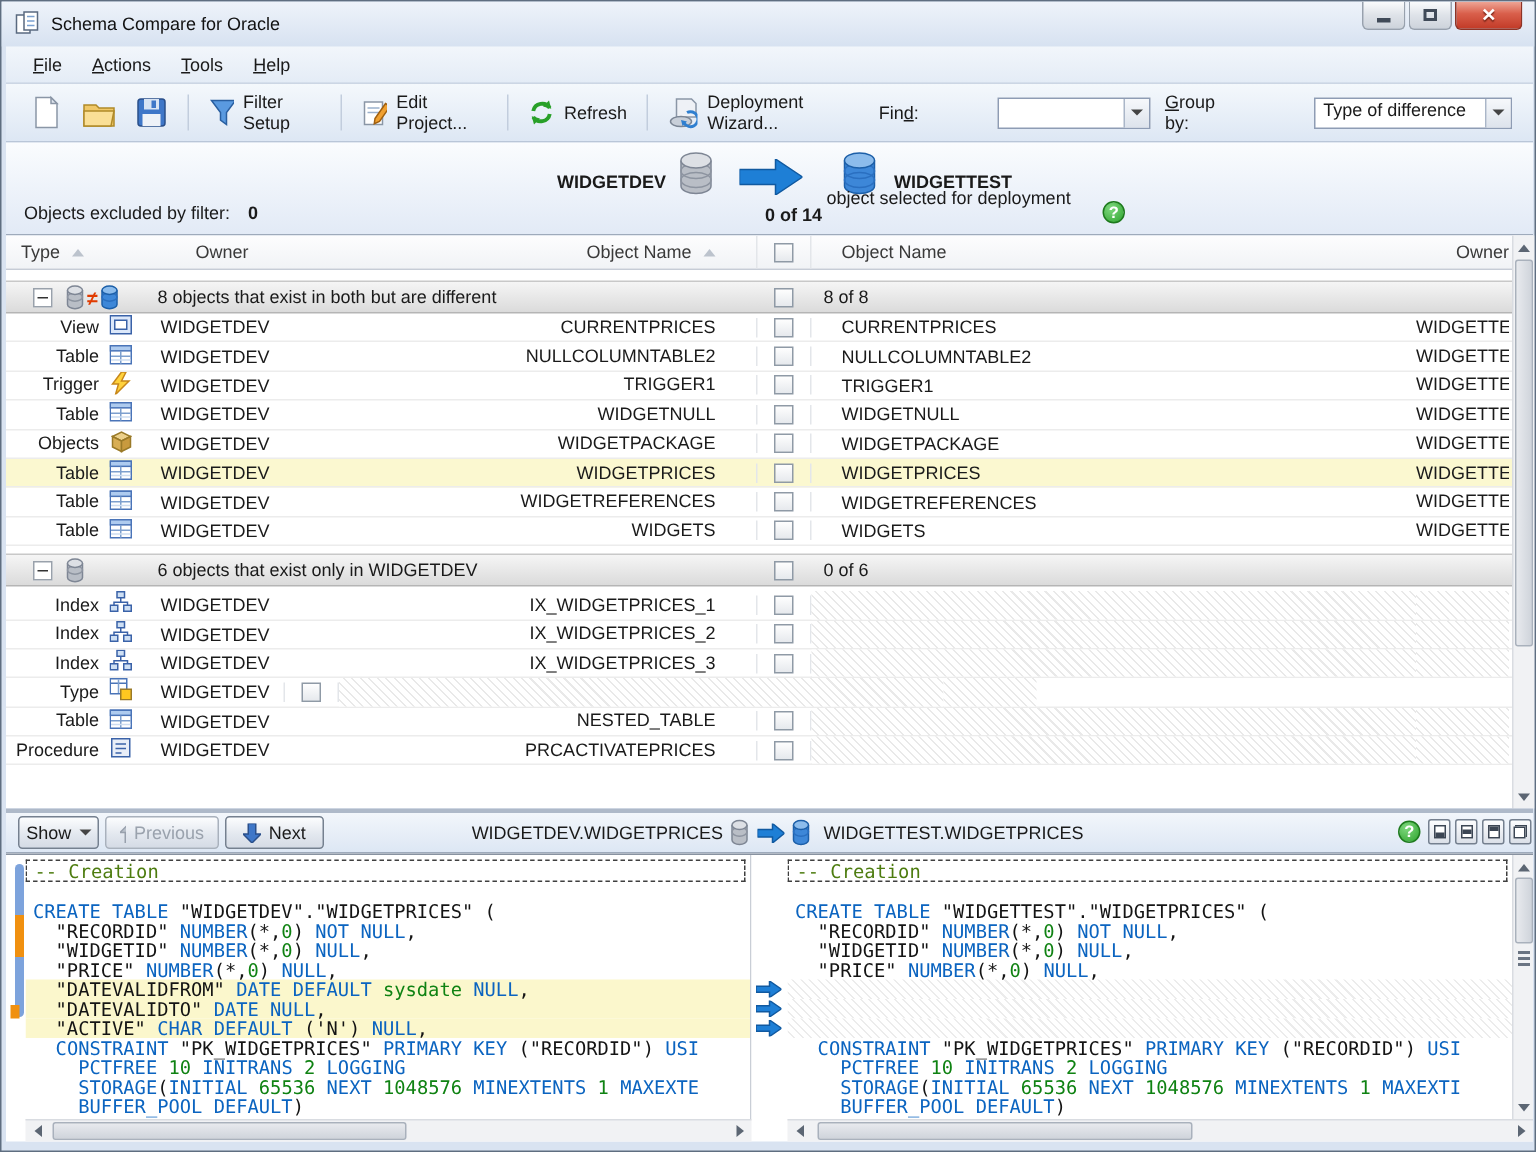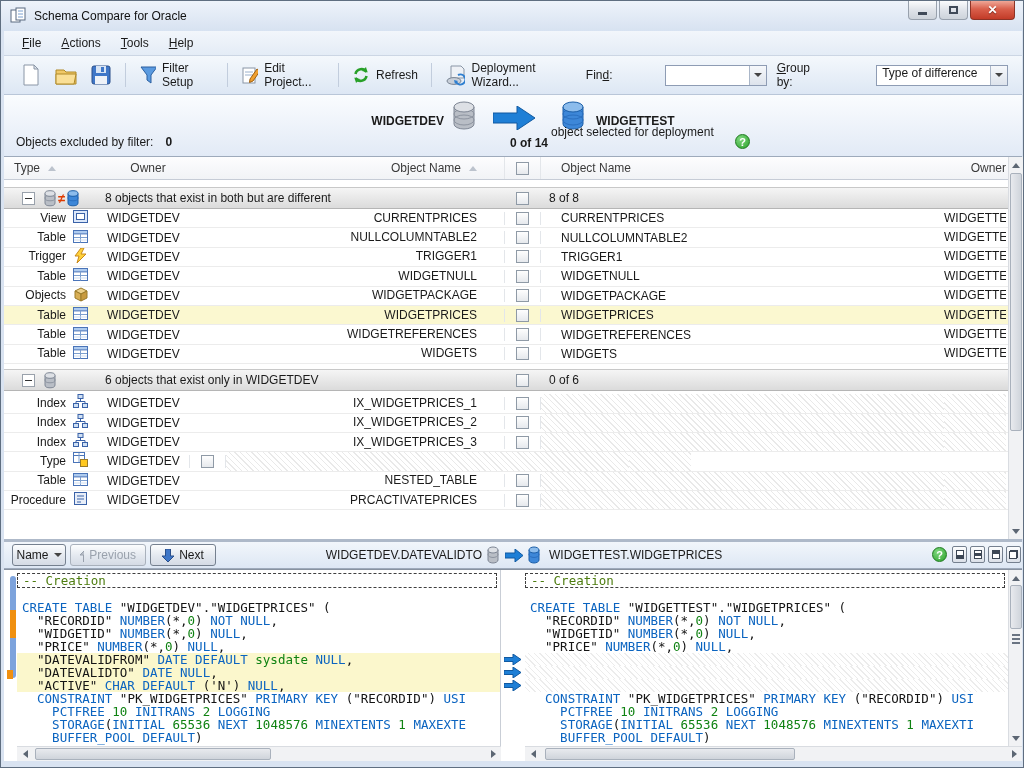--- a/index.html
+++ b/index.html
@@ -592,36 +592,36 @@
       </span>
     <span class="thumb-v" style="top:16px;height:258px"></span>
     <span class="scroll-arrow" style="bottom:1px">
         <span class="tri-dn"></span>
       </span>
   </div>
 
   <div id="splitter"></div>
   <div id="diffbar">
     <span class="dbtn" id="show-btn">
-        <span>Name</span>
+        <span>Show</span>
         <span class="arr-dn"></span>
       </span>
     <span class="dbtn disabled" id="prev-btn">
       <svg width="12" height="13">
           <polygon points="6,0 12,6 8.5,6 8.5,13 3.5,13 3.5,6 0,6" fill="#b9c0ca" stroke="#98a0ac"></polygon>
         </svg>
       <span>Previous</span>
       </span>
     <span class="dbtn" id="next-btn">
       <svg width="12" height="13">
           <polygon points="6,13 0,7 3.5,7 3.5,0 8.5,0 8.5,7 12,7" fill="#3f77c8" stroke="#2a4f8a"></polygon>
         </svg>
       <span>Next</span>
       </span>
-    <span id="diff-left-title">WIDGETDEV.DATEVALIDTO</span>
+    <span id="diff-left-title">WIDGETDEV.WIDGETPRICES</span>
     <span id="diff-cyl-l">
       <svg width="14" height="18">
           <path d="M2 4 v10 a5 3 0 0 0 10 0 v-10" fill="#b9bec6" stroke="#7e8694"></path>
           <ellipse cx="7" cy="8.5" rx="5" ry="3" fill="none" stroke="#8d94a0"></ellipse>
           <ellipse cx="7" cy="4" rx="5" ry="3" fill="#dde0e5" stroke="#7e8694"></ellipse>
         </svg></span>
     <span id="diff-arrow">
       <svg width="18" height="13">
           <polygon points="0,4 10,4 10,0 18,6.5 10,13 10,9 0,9" fill="#1e7fd6" stroke="#1059a0"></polygon>
         </svg></span>

